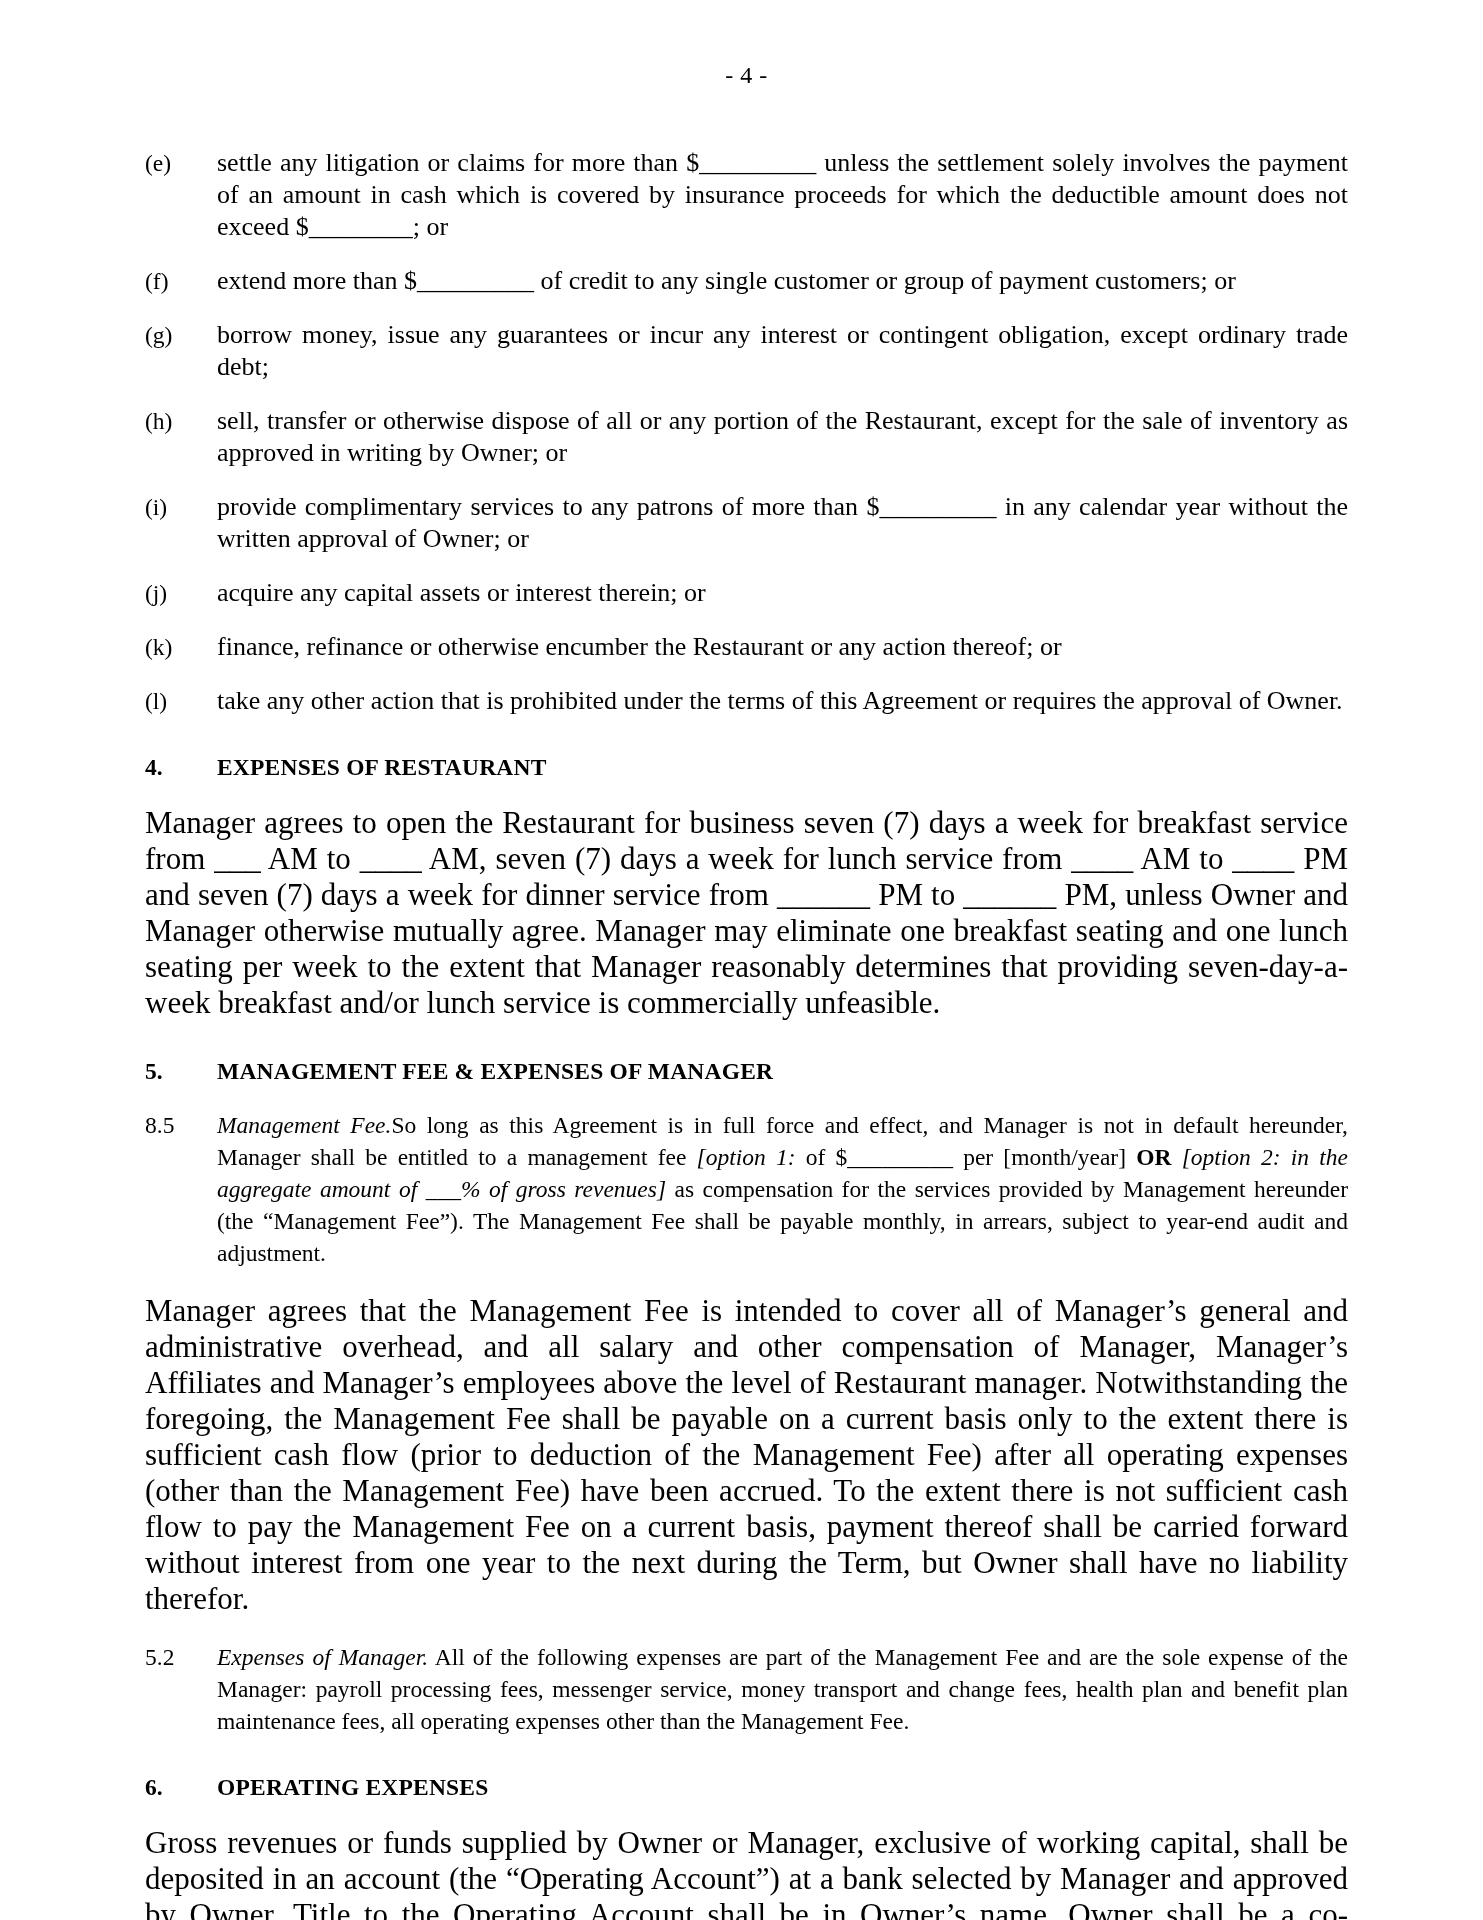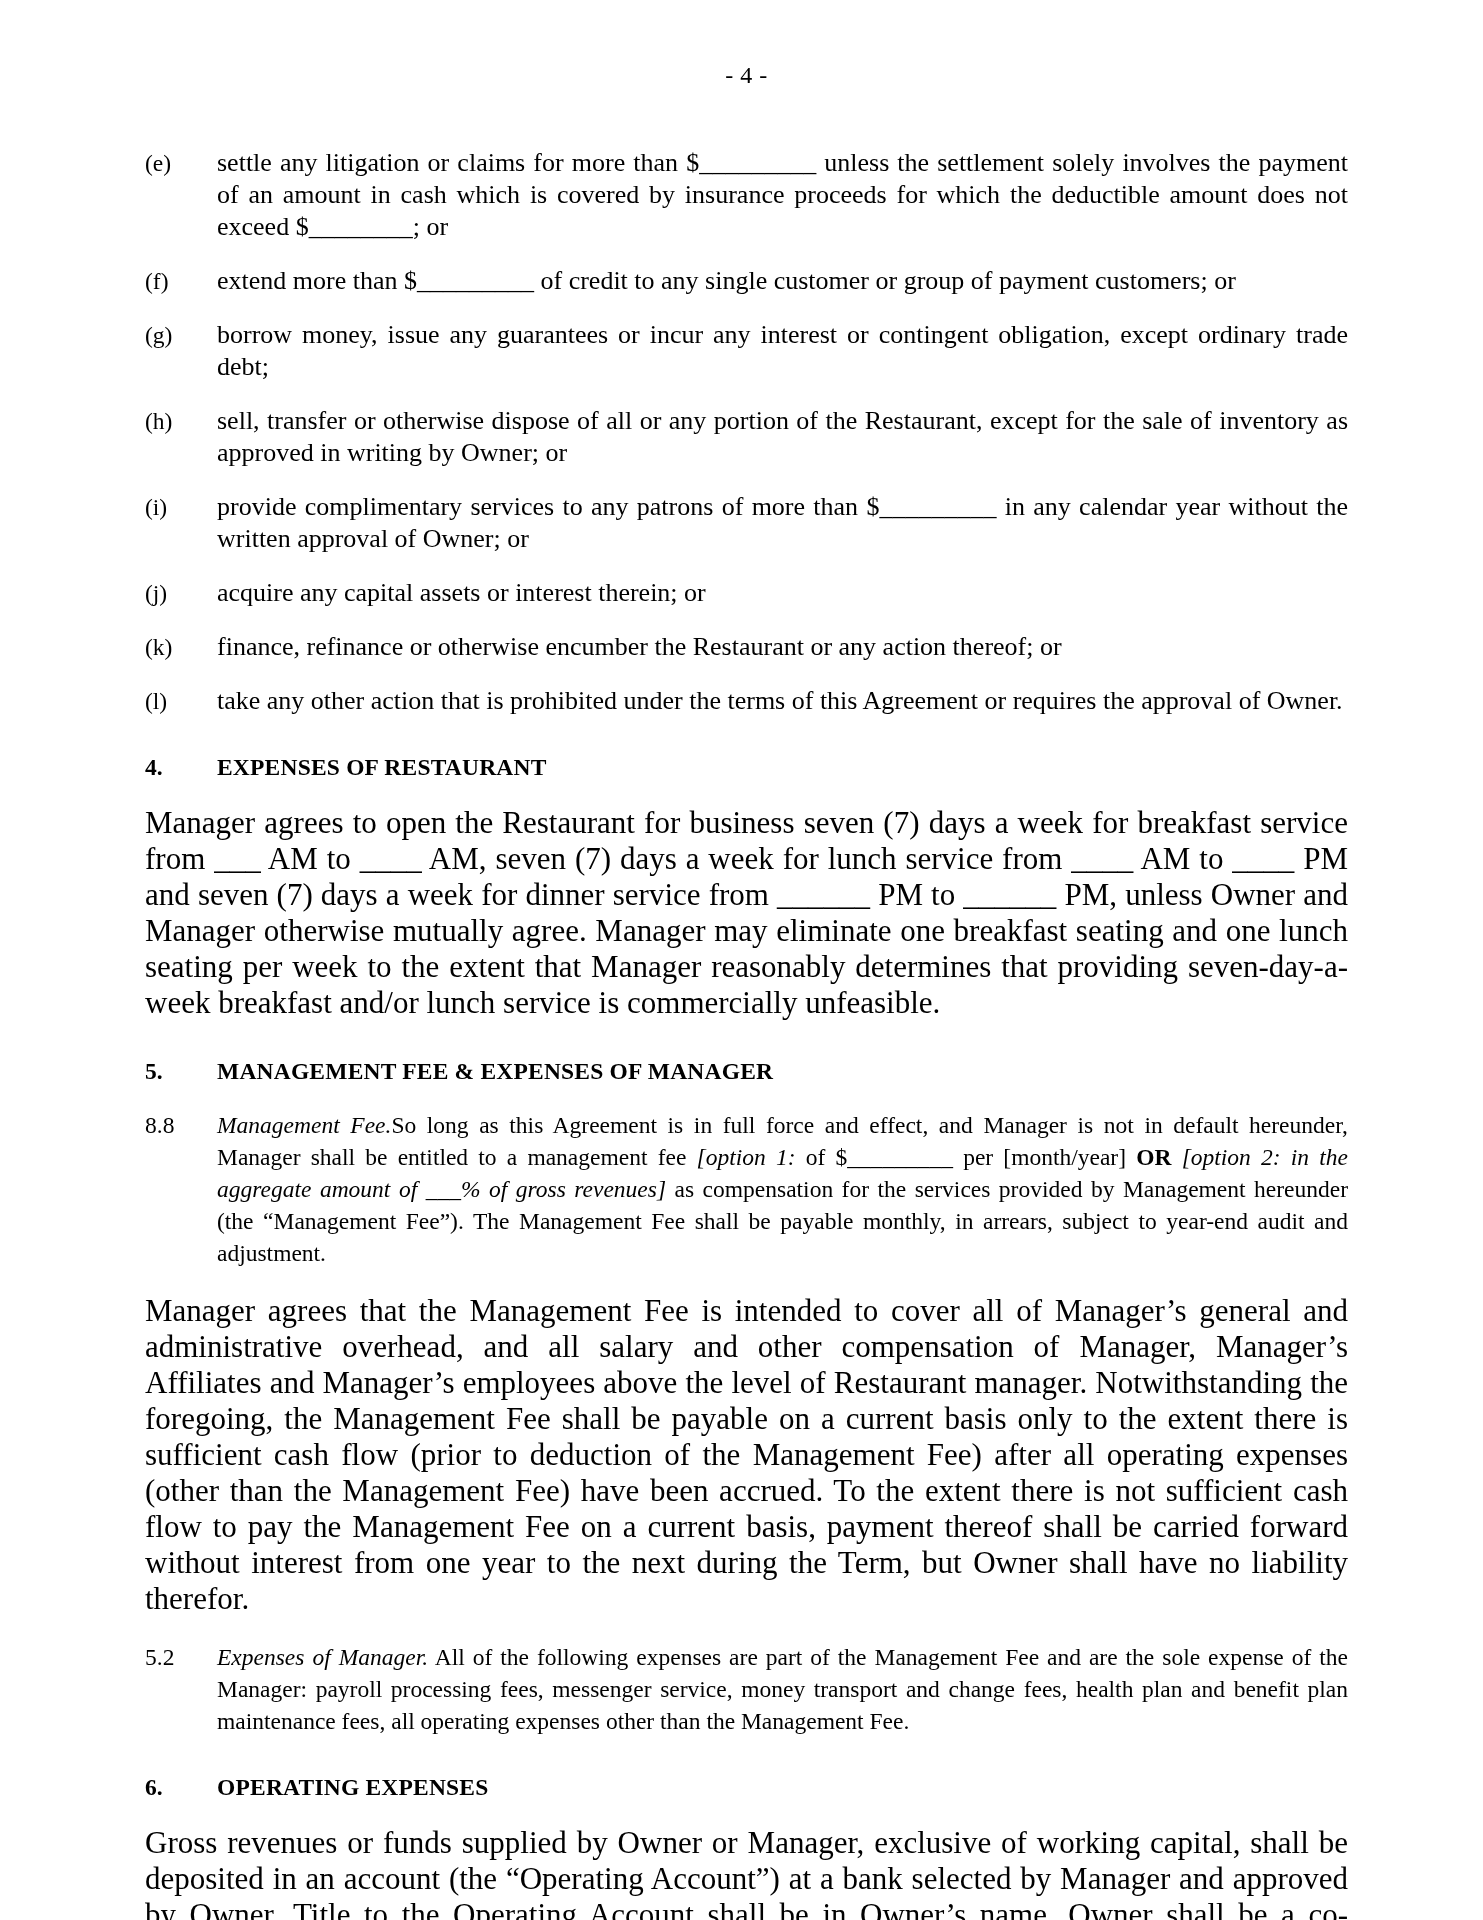--- a/index.html
+++ b/index.html
@@ -148,21 +148,21 @@
   </div>
 
   <p class="para">Manager agrees to open the Restaurant for business seven (7) days a week for breakfast service from ___ AM to ____ AM, seven (7) days a week for lunch service from ____ AM to ____ PM and seven (7) days a week for dinner service from ______ PM to ______ PM, unless Owner and Manager otherwise mutually agree. Manager may eliminate one breakfast seating and one lunch seating per week to the extent that Manager reasonably determines that providing seven-day-a-week breakfast and/or lunch service is commercially unfeasible.</p>
 
   <div class="section-heading">
     <div class="section-num">5.</div>
     <div class="section-title">MANAGEMENT FEE &amp; EXPENSES OF MANAGER</div>
   </div>
 
   <div class="sub-para">
-    <div class="sub-num">8.8</div>
+    <div class="sub-num">8.5</div>
     <div class="sub-body"><i>Management Fee.</i><span>So long as this Agreement is in full force and effect, and Manager is not in default hereunder, Manager shall be entitled to a management fee </span><i>[option 1:</i><span> of $_________ per [month/year] </span><b>OR</b><span> </span><i>[option 2:</i><i> in the aggregate amount of ___% of gross revenues]</i><span> as compensation for the services provided by Management hereunder (the “Management Fee”). The Management Fee shall be payable monthly, in arrears, subject to year-end audit and adjustment.</span></div>
   </div>
 
   <p class="para">Manager agrees that the Management Fee is intended to cover all of Manager’s general and administrative overhead, and all salary and other compensation of Manager, Manager’s Affiliates and Manager’s employees above the level of Restaurant manager. Notwithstanding the foregoing, the Management Fee shall be payable on a current basis only to the extent there is sufficient cash flow (prior to deduction of the Management Fee) after all operating expenses (other than the Management Fee) have been accrued. To the extent there is not sufficient cash flow to pay the Management Fee on a current basis, payment thereof shall be carried forward without interest from one year to the next during the Term, but Owner shall have no liability therefor.</p>
 
   <div class="sub-para">
     <div class="sub-num">5.2</div>
     <div class="sub-body"><i>Expenses of Manager.</i><span> All of the following expenses are part of the Management Fee and are the sole expense of the Manager: payroll processing fees, messenger service, money transport and change fees, health plan and benefit plan maintenance fees, all operating expenses other than the Management Fee.</span></div>
   </div>
 

